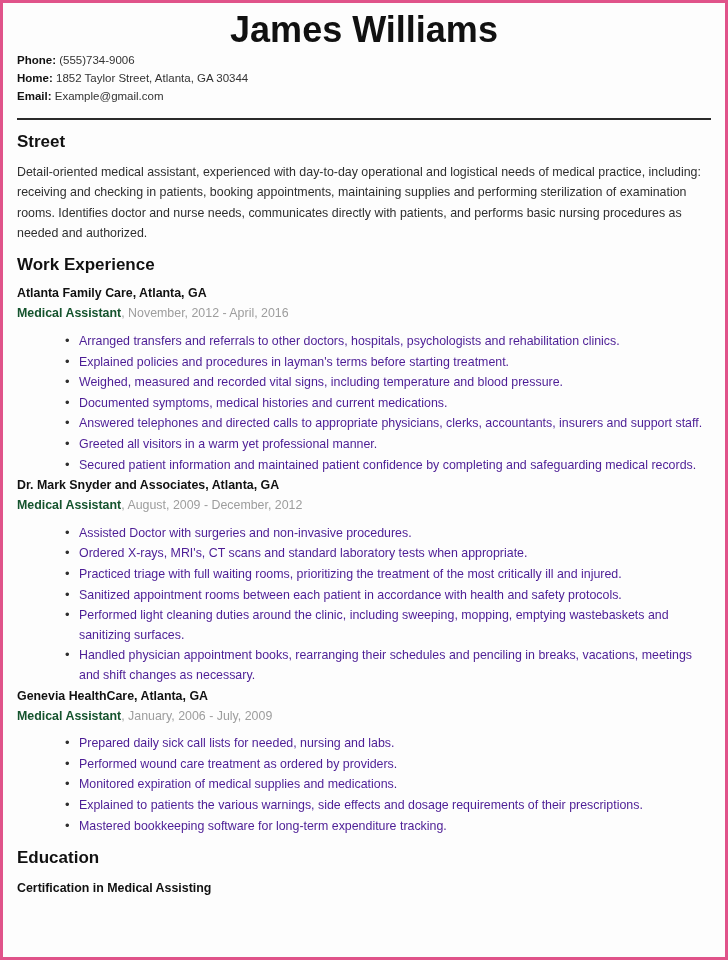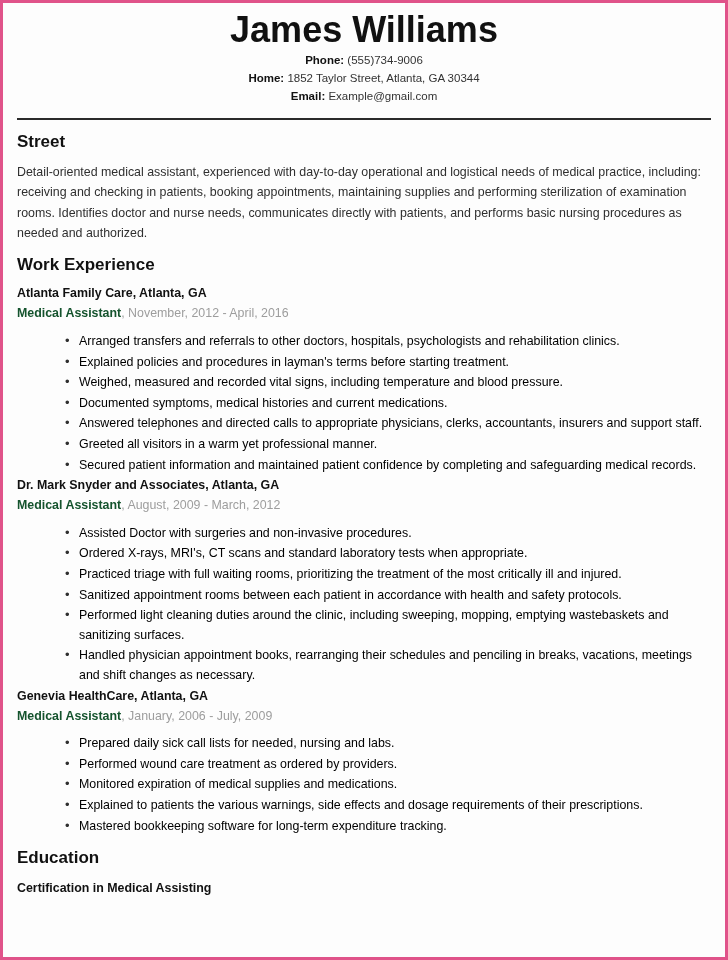--- a/index.html
+++ b/index.html
@@ -36,21 +36,21 @@
     font-size: 36px;
     font-weight: bold;
     color: #111111;
     letter-spacing: 0px;
     line-height: 1.15;
     margin: 6px 0 2px 0;
     padding: 0;
   }
 
   .contact-block {
-    text-align: center;
+    text-align: left;
     font-size: 11.5px;
     color: #2a2a2a;
     line-height: 1.55;
     margin-top: 0;
   }
   .contact-line .lbl {
     font-weight: bold;
     color: #111111;
   }
   .contact-line .val {
@@ -113,21 +113,21 @@
   }
 
   ul.bullets {
     margin: 9px 0 0 0;
     padding-left: 48px;
     list-style: none;
   }
   ul.bullets li {
     position: relative;
     font-size: 12.4px;
-    color: #000000;
+    color: #4c1d95;
     line-height: 1.58;
     padding-left: 14px;
     margin-bottom: 1px;
   }
   ul.bullets li::before {
     content: "\2022";
     position: absolute;
     left: 0;
     top: -1px;
     color: #2f2f2f;
@@ -203,21 +203,21 @@
           <li>Documented symptoms, medical histories and current medications.</li>
           <li>Answered telephones and directed calls to appropriate physicians, clerks, accountants, insurers and support staff.</li>
           <li>Greeted all visitors in a warm yet professional manner.</li>
           <li>Secured patient information and maintained patient confidence by completing and safeguarding medical records.</li>
         </ul>
       </div>
 
       <div class="job">
         <div class="job-employer">Dr. Mark Snyder and Associates, Atlanta, GA</div>
         <div class="job-meta">
-          <span class="job-role">Medical Assistant</span><span class="job-dates">, August, 2009 - March, 2012</span>
+          <span class="job-role">Medical Assistant</span><span class="job-dates">, August, 2009 - December, 2012</span>
         </div>
         <ul class="bullets">
           <li>Assisted Doctor with surgeries and non-invasive procedures.</li>
           <li>Ordered X-rays, MRI's, CT scans and standard laboratory tests when appropriate.</li>
           <li>Practiced triage with full waiting rooms, prioritizing the treatment of the most critically ill and injured.</li>
           <li>Sanitized appointment rooms between each patient in accordance with health and safety protocols.</li>
           <li>Performed light cleaning duties around the clinic, including sweeping, mopping, emptying wastebaskets and sanitizing surfaces.</li>
           <li>Handled physician appointment books, rearranging their schedules and penciling in breaks, vacations, meetings and shift changes as necessary.</li>
         </ul>
       </div>

